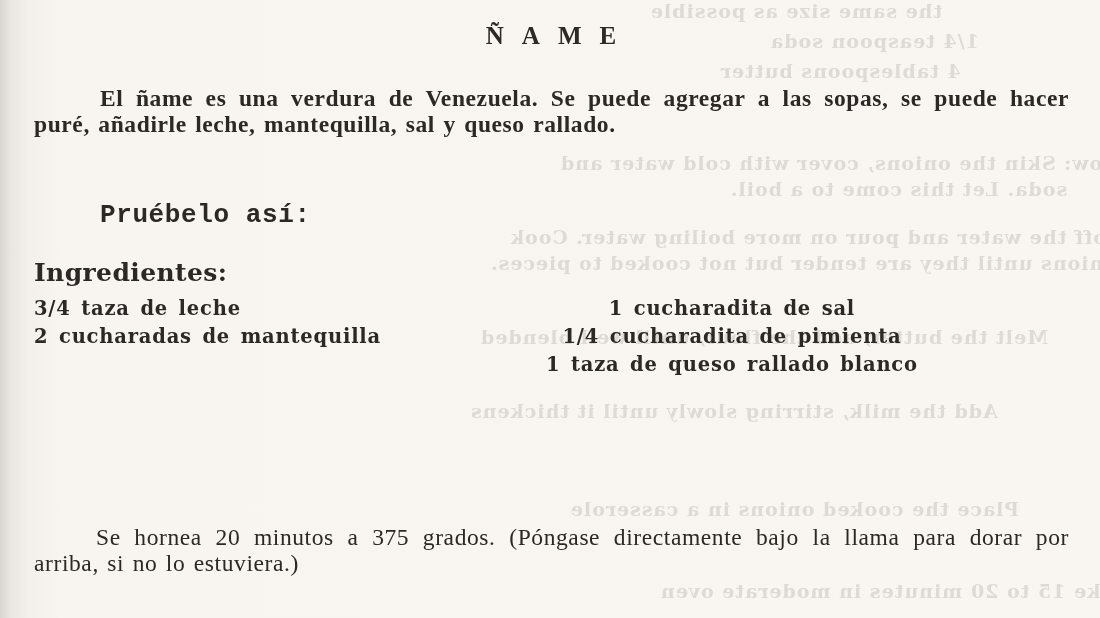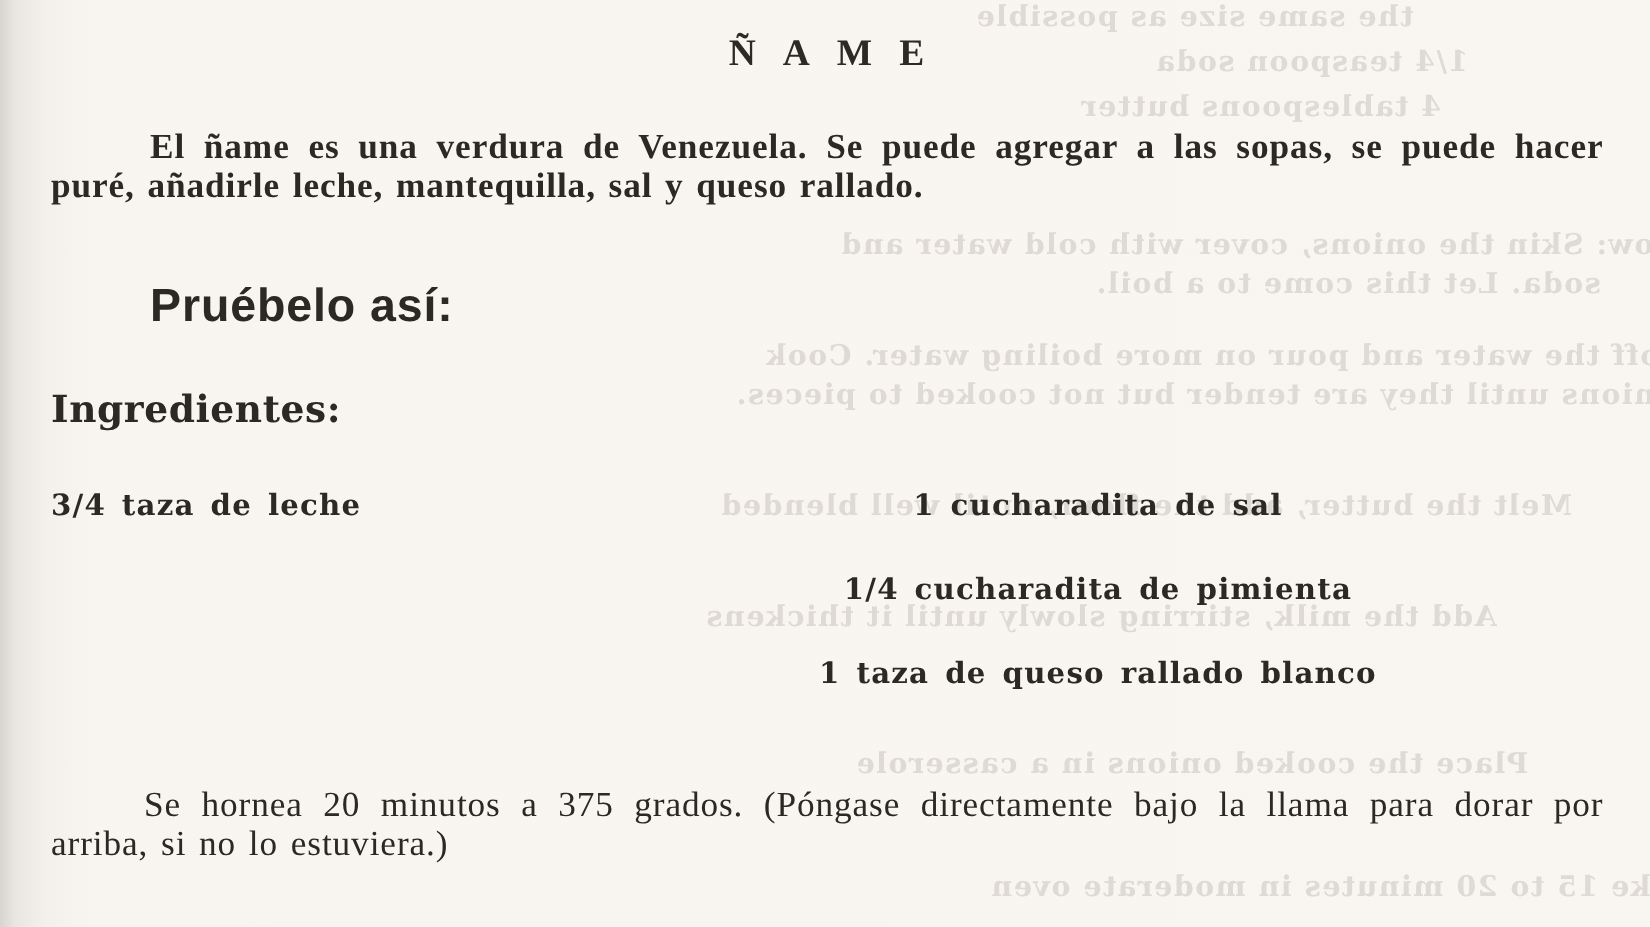--- a/index.html
+++ b/index.html
@@ -55,25 +55,25 @@
       font-size: 23.5px;
       line-height: 26px;
       text-align: justify;
       letter-spacing: 0.6px;
       word-spacing: 2px;
       color: #2b2825;
     }
     .p1 { top: 85px; text-indent: 66px; font-weight: bold; }
     .pruebelo {
       position: absolute;
-      top: 186px;
+      top: 200px;
       left: 100px;
-      font-family: Liberation Sans, sans-serif;
+      font-family: Liberation Mono, monospace;
       font-weight: bold;
-      font-size: 31px;
+      font-size: 26px;
       letter-spacing: 0.6px;
       color: #2b2825;
     }
     .ingredients-heading {
       position: absolute;
       top: 258px;
       left: 34px;
       font-family: "DejaVu Serif", serif;
       font-weight: bold;
       font-size: 25px;
@@ -86,21 +86,21 @@
       font-family: "DejaVu Serif", serif;
       font-weight: bold;
       font-size: 19.5px;
       line-height: 28px;
       letter-spacing: 0.8px;
       word-spacing: 3px;
       color: #2b2825;
     }
     .ing-col.left { left: 34px; }
     .ing-col.right { left: 546px; text-align: center; }
-    .ing-item { white-space: nowrap; margin-top: 28px; }
+    .ing-item { white-space: nowrap; }
     .p2 { top: 410px; text-indent: 66px; }
     .p3 { top: 524px; text-indent: 62px; }
   </style>
 </head>
 <body>
 
 <div class="page">
 
   <div class="bleed" style="top:0px; left:650px;">the same size as possible</div>
   <div class="bleed" style="top:30px; left:770px;">1/4 teaspoon soda</div>
@@ -117,20 +117,21 @@
   <h1 class="title" style="margin:0;">ÑAME</h1>
 
   <p class="para p1" style="margin:0;">El ñame es una verdura de Venezuela. Se puede agregar a las sopas, se puede hacer puré, añadirle leche, mantequilla, sal y queso rallado.</p>
 
   <div class="pruebelo">Pruébelo así:</div>
 
   <div class="ingredients-heading">Ingredientes:</div>
 
   <div class="ing-col left">
     <div class="ing-item">3/4 taza de leche</div>
+    <div class="ing-item">2 cucharadas de mantequilla</div>
   </div>
 
   <div class="ing-col right">
     <div class="ing-item">1 cucharadita de sal</div>
     <div class="ing-item">1/4 cucharadita de pimienta</div>
     <div class="ing-item">1 taza de queso rallado blanco</div>
   </div>
 
 
   <p class="para p3" style="margin:0;">Se hornea 20 minutos a 375 grados. (Póngase directamente bajo la llama para dorar por arriba, si no lo estuviera.)</p>

